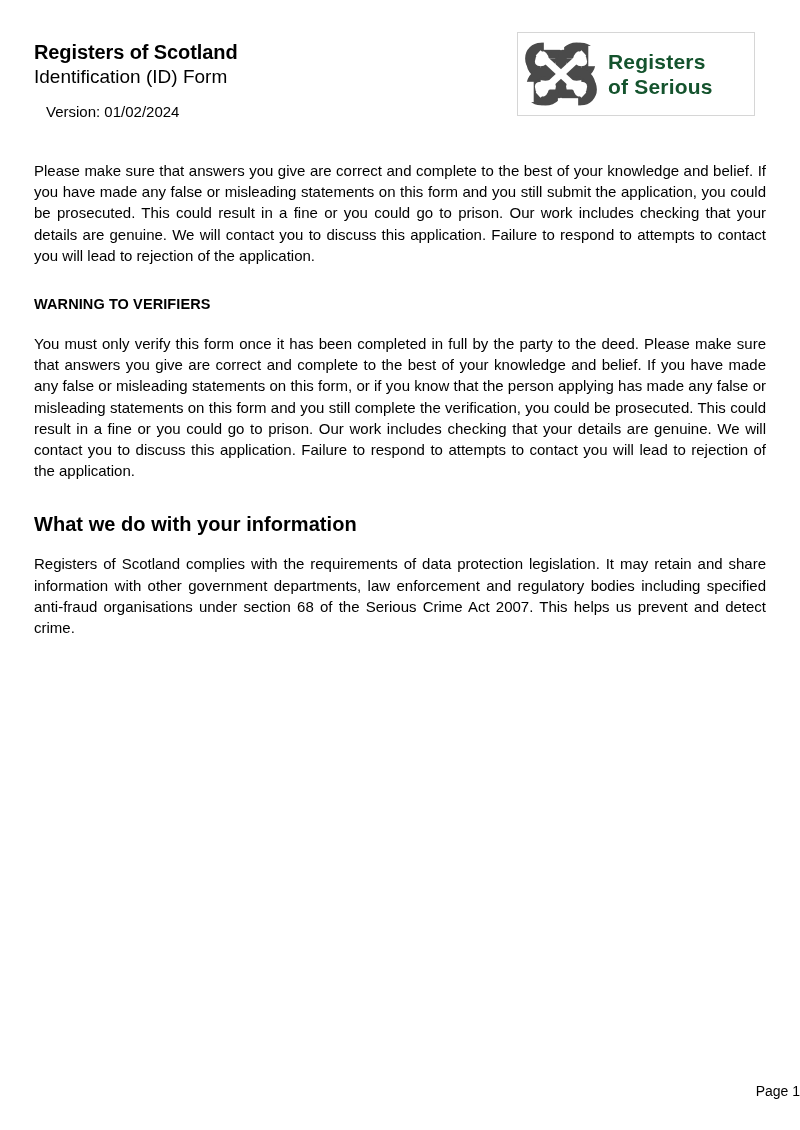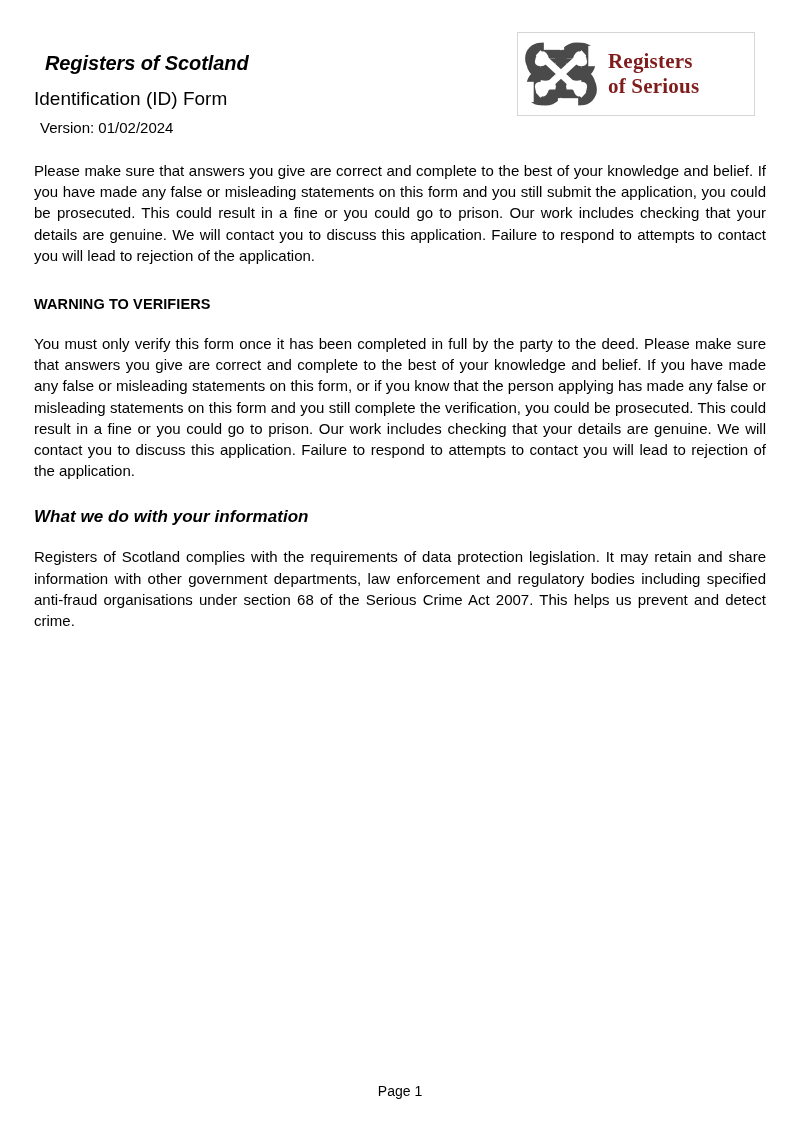--- a/index.html
+++ b/index.html
@@ -34,36 +34,35 @@
   .header-titles {
     position: absolute;
     left: 0;
     top: 0;
   }
   .doc-org {
     font-size: 20px;
     font-weight: bold;
     line-height: 24px;
     letter-spacing: -0.1px;
-    margin: 11px;
-    white-space: nowrap;
-    font-style: italic;
+    margin: 0;
+    white-space: nowrap;
   }
   .doc-title {
     font-size: 19px;
     font-weight: normal;
     line-height: 25px;
     margin: 0;
     white-space: nowrap;
   }
   .doc-version {
     font-size: 15px;
     font-weight: normal;
     line-height: 21px;
-    margin: 6px;
+    margin: 12px;
     white-space: nowrap;
   }
 
   
   .logo-box {
     position: absolute;
     left: 483px;
     top: -8px;
     width: 238px;
     height: 84px;
@@ -75,22 +74,22 @@
     padding-left: 4px;
   }
   .logo-mark {
     width: 78px;
     height: 72px;
     flex: 0 0 auto;
     display: block;
   }
   .logo-wordmark {
     margin-left: 8px;
-    color: #7f1d1d;
-    font-family: Liberation Serif, serif;
+    color: #14532d;
+    font-family: Liberation Sans, sans-serif;
     font-weight: bold;
     font-size: 21px;
     line-height: 25px;
     letter-spacing: 0.2px;
     white-space: nowrap;
   }
   .logo-wordmark span { display: block; }
 
   
   .content {
@@ -100,43 +99,42 @@
     width: 732px;
   }
   .section-heading {
     font-size: 14.5px;
     font-weight: bold;
     line-height: 18px;
     margin: 0 0 20px 0;
     letter-spacing: 0.1px;
   }
   .section-heading.mixed {
-    font-size: 17px;
+    font-size: 20px;
     letter-spacing: 0.05px;
-    font-style: italic;
   }
   .body-para {
     font-size: 15px;
     line-height: 21.2px;
     text-align: justify;
     margin: 0;
     hyphens: none;
   }
   .section {
     margin-bottom: 29px;
   }
-  .section.s2 { margin-bottom: 27px; }
+  .section.s2 { margin-bottom: 34px; }
 
   
   .footer {
     position: absolute;
     left: 0;
     right: 0;
     top: 1082px;
-    text-align: center;
+    text-align: right;
     font-size: 14px;
     line-height: 18px;
   }
 </style>
 </head>
 <body>
 
 <div class="page">
 
   <div class="header">

